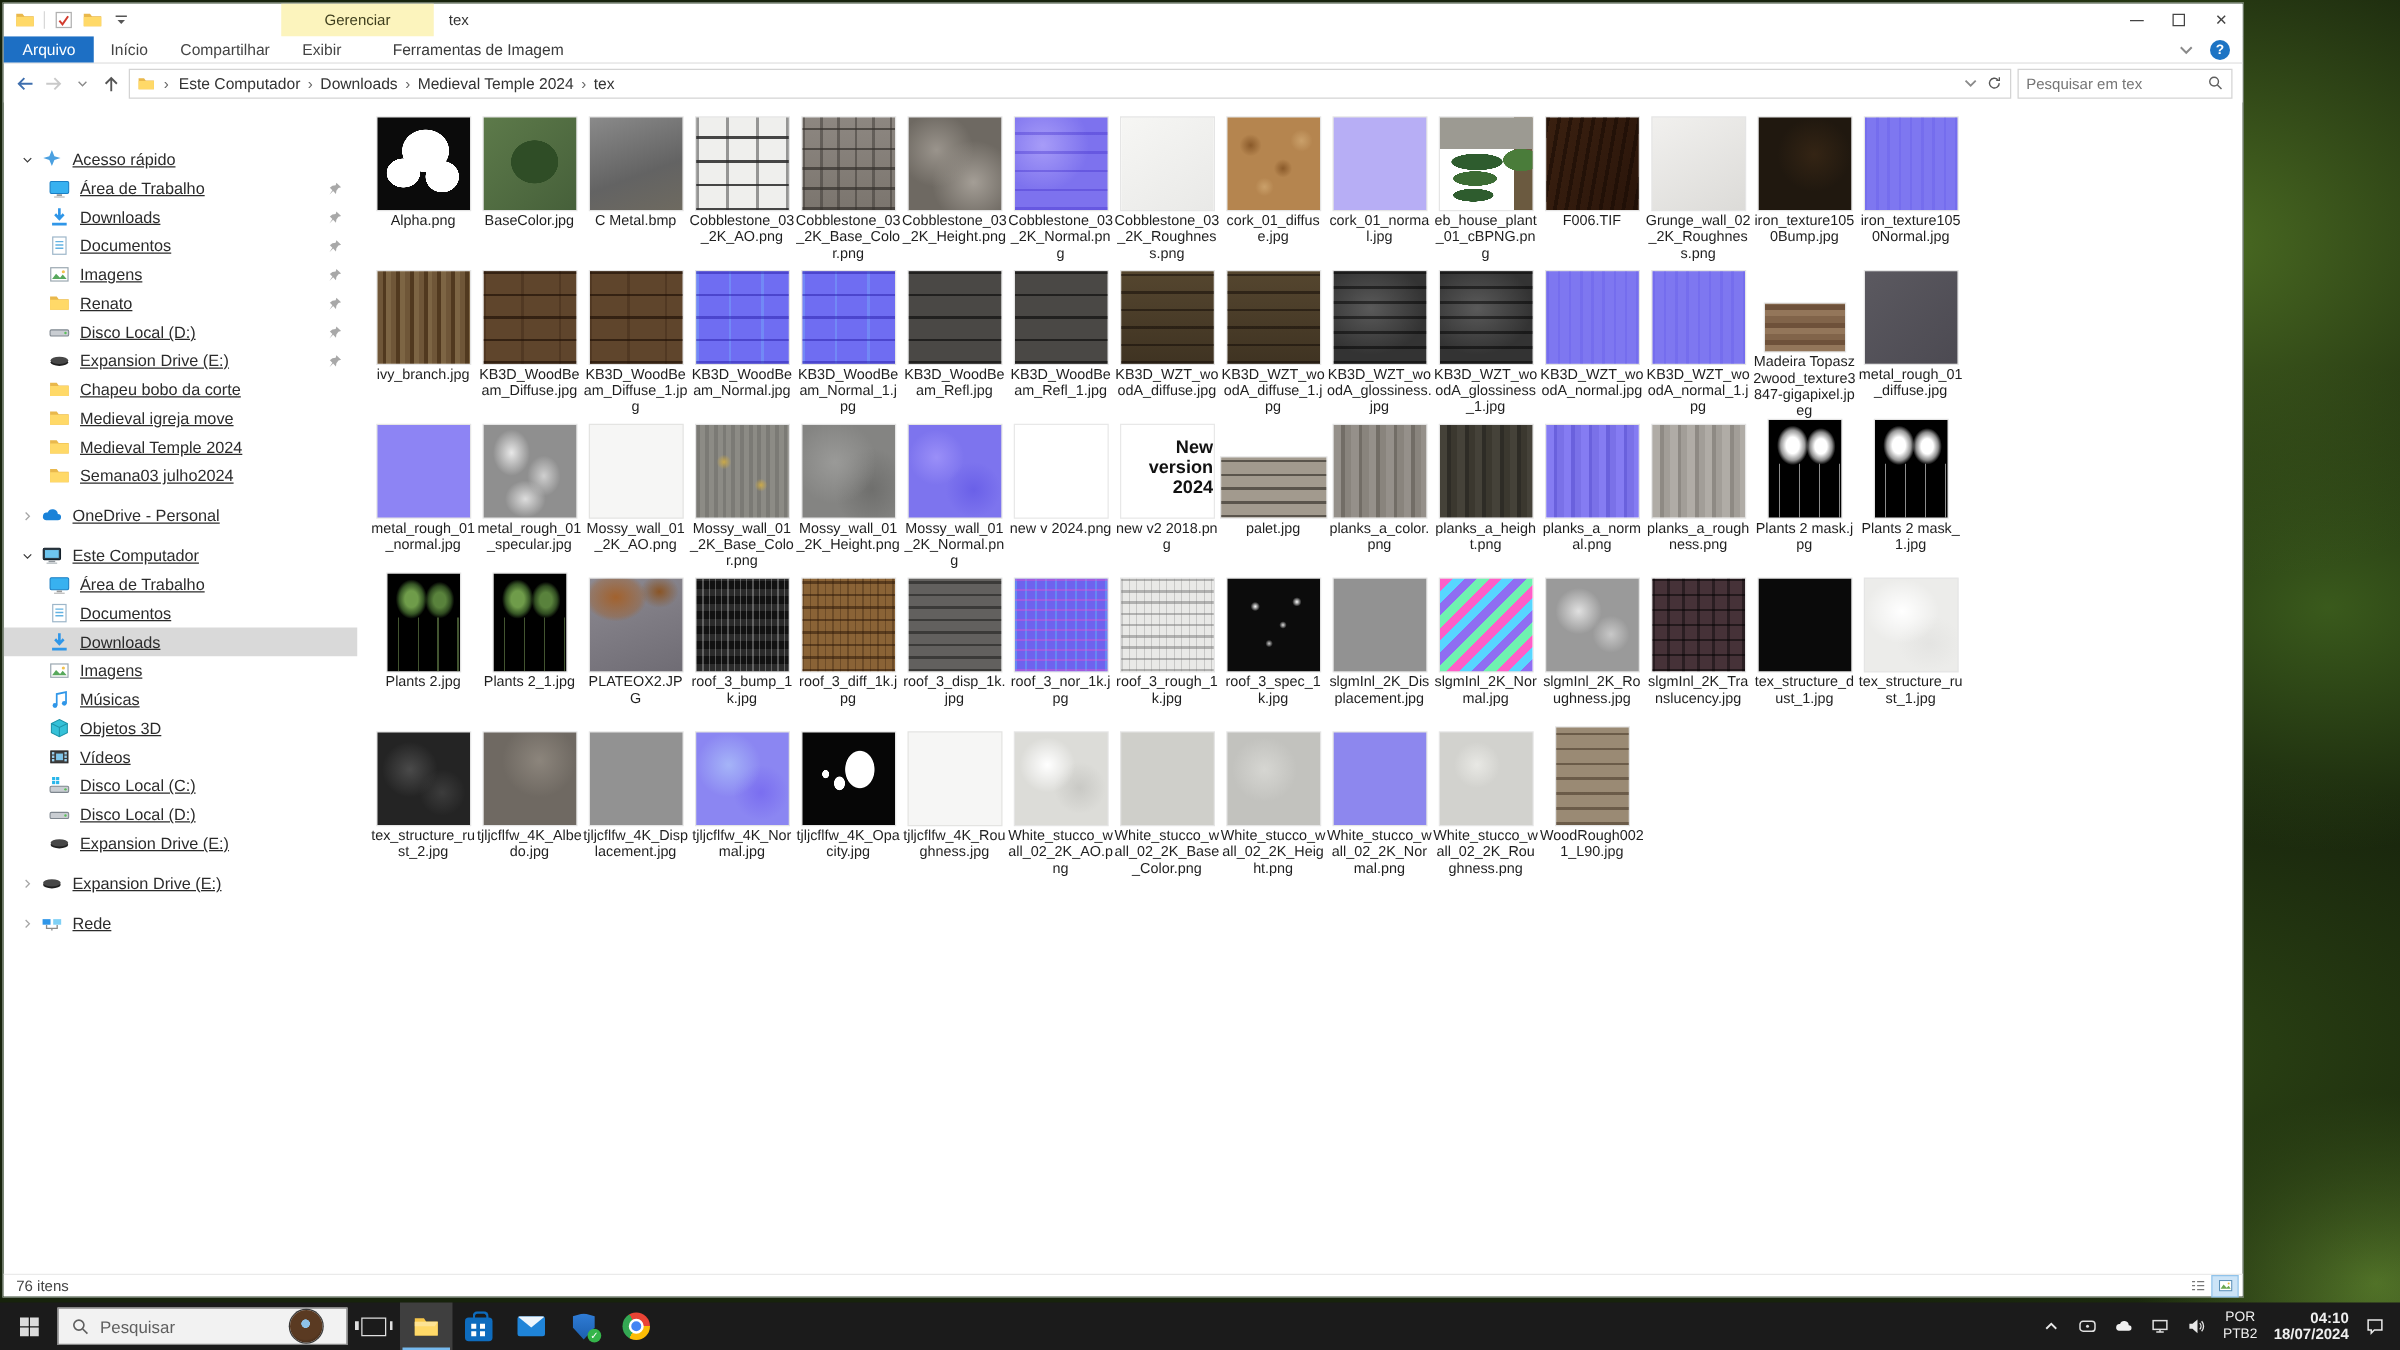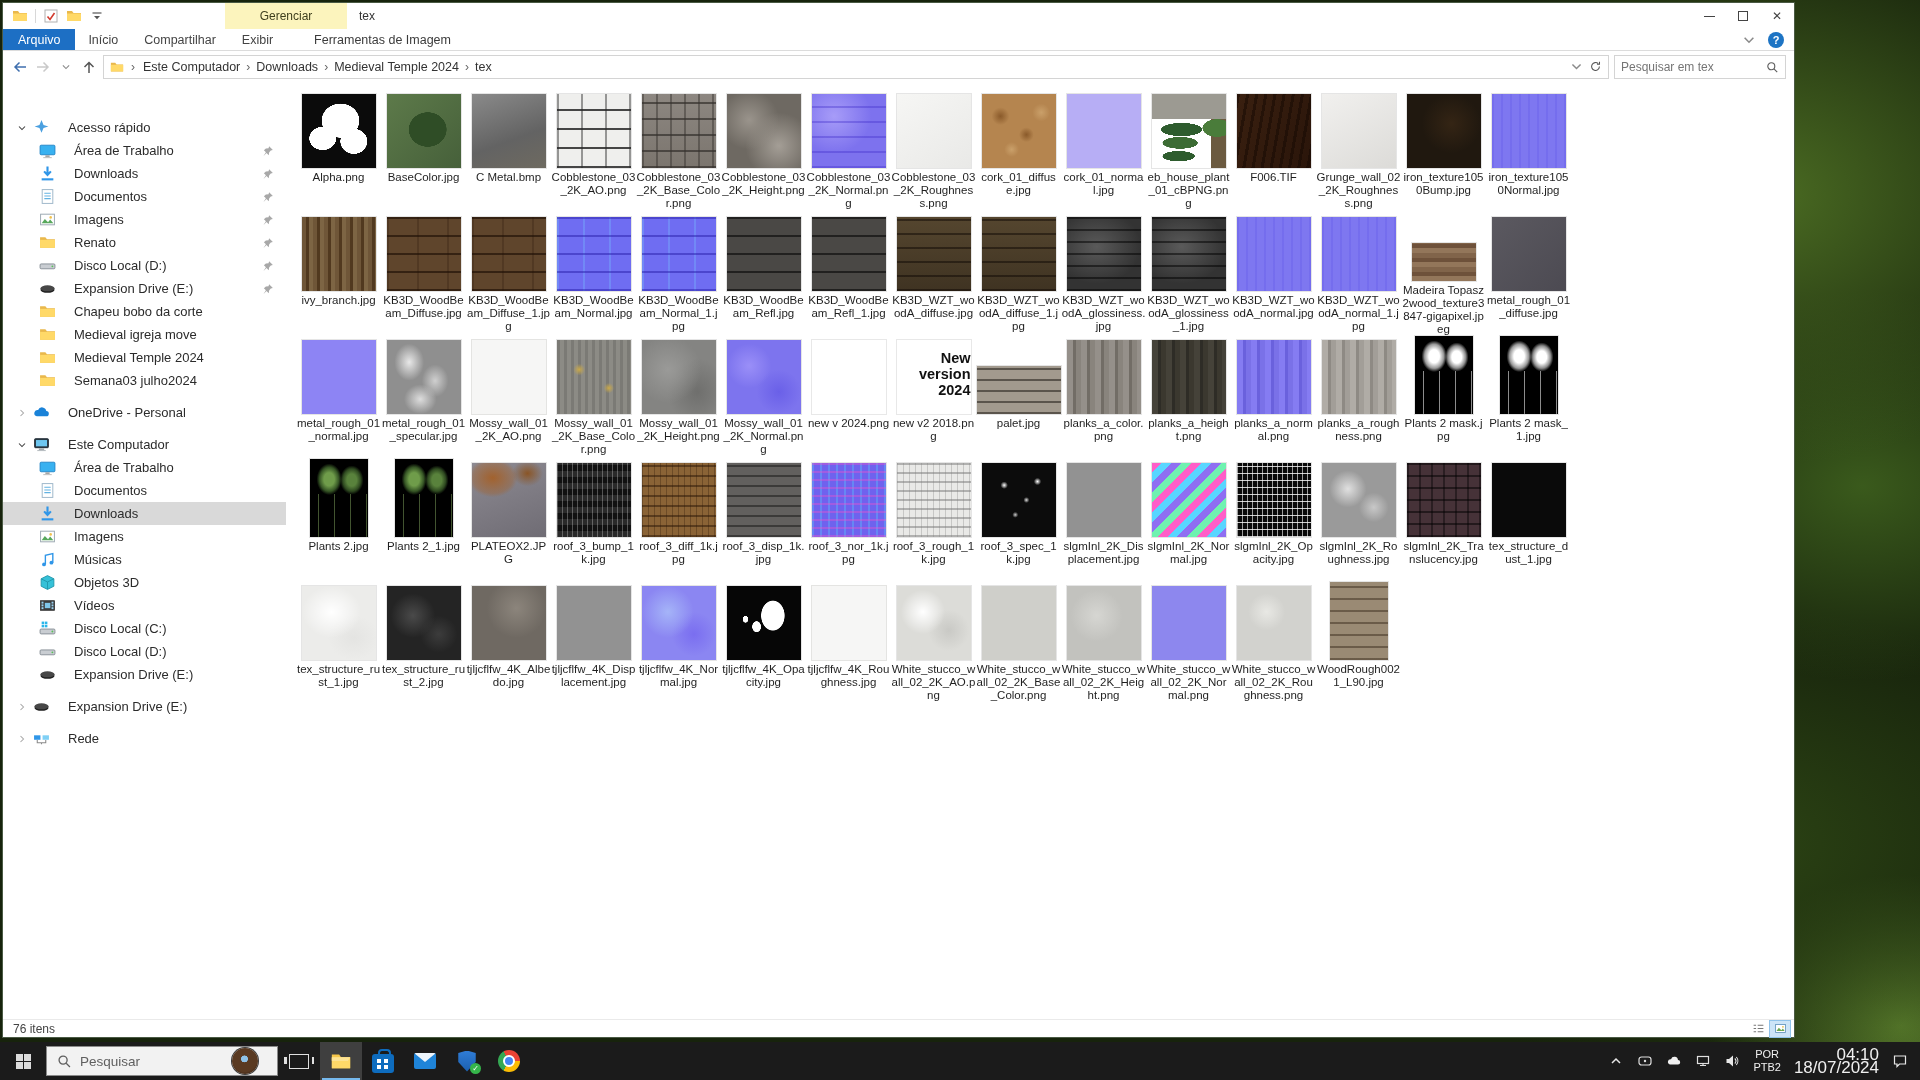--- a/index.html
+++ b/index.html
@@ -66,21 +66,21 @@
   
   .content { flex:1; display:flex; overflow:hidden; }
   .sidebar { width:283px; flex:none; padding-top:34px; font-size:13px; color:#2b2b2b; overflow:hidden; }
   .side-row { height:23px; display:flex; align-items:center; position:relative; }
   .side-row.selected { background:#d9d9d9; }
   .side-chev { width:12px; height:12px; margin-left:13px; flex:none; }
   .side-chev svg { width:12px; height:12px; }
   .side-ic { width:17px; height:17px; margin-left:5px; flex:none; }
   .side-ic svg { width:17px; height:17px; }
   .lvl1 .side-ic { margin-left:36px; }
-  .side-label { margin-left:18px; white-space:nowrap; }
+  .side-label { margin-left:8px; white-space:nowrap;text-decoration:underline; }
   .side-pin { position:absolute; right:12px; width:12px; height:12px; opacity:.85; }
   .side-pin svg { width:12px; height:12px; }
   .side-gap { height:9px; }
 
   
   .file-pane { flex:1; padding:8px 0 0 10px; overflow:hidden; }
   .grid { display:grid; grid-template-columns:repeat(15, 85px); grid-auto-rows:123px; }
   .file { width:85px; display:flex; flex-direction:column; align-items:center; }
   .thumb-zone { height:78px; width:100%; display:flex; align-items:flex-end; justify-content:center; }
   .thumb { width:74px; height:74px; box-shadow:0 0 0 1px rgba(0,0,0,.10);
@@ -305,21 +305,21 @@
     box-shadow:7px 0 #fff, 0 6px #fff, 7px 6px #fff; }
   .mail { width:22px; height:16px; background:#1f84d8; position:relative; border-radius:2px; overflow:hidden; }
   .mail:before { content:""; position:absolute; top:0; left:0; border-left:11px solid transparent;
     border-right:11px solid transparent; border-top:9px solid rgba(255,255,255,.92); }
   .taskview { width:20px; height:15px; border:1.6px solid #e0e0e0; position:relative; }
   .taskview:before, .taskview:after { content:""; position:absolute; top:2px; width:2.5px; height:7px; background:#e0e0e0; }
   .taskview:before { left:-6px; } .taskview:after { right:-6px; }
   .tray { margin-left:auto; display:flex; align-items:center; gap:13px; padding-right:12px; }
   .tray .ic { width:16px; height:16px; }
   .tray-txt { font-size:11px; line-height:13px; text-align:center; color:#f0f0f0; }
-  .tray-clock { font-size:17px; line-height:13px; text-align:right; color:#f0f0f0; }
+  .tray-clock { font-size:12px; line-height:13px; text-align:right; color:#f0f0f0;font-weight:bold; }
 </style>
 </head>
 <body>
 
 <div class="window">
 
   <div class="titlebar">
     <div class="qat">
       <span class="ic"><svg viewBox="0 0 16 16">
             <path d="M1 3h5l1.5 2H15v8H1z" fill="#e9b84c"></path>
@@ -1002,26 +1002,20 @@
             <div class="label">slgmInl_2K_Displacement.jpg</div>
           </div>
           <div class="file">
             <div class="thumb-zone">
               <div class="thumb t-slgmnormal"></div>
             </div>
             <div class="label">slgmInl_2K_Normal.jpg</div>
           </div>
           <div class="file">
             <div class="thumb-zone">
-              <div class="thumb t-slgmopacity"></div>
-            </div>
-            <div class="label">slgmInl_2K_Opacity.jpg</div>
-          </div>
-          <div class="file">
-            <div class="thumb-zone">
               <div class="thumb t-slgmrough"></div>
             </div>
             <div class="label">slgmInl_2K_Roughness.jpg</div>
           </div>
           <div class="file">
             <div class="thumb-zone">
               <div class="thumb t-slgmtransl"></div>
             </div>
             <div class="label">slgmInl_2K_Translucency.jpg</div>
           </div>

